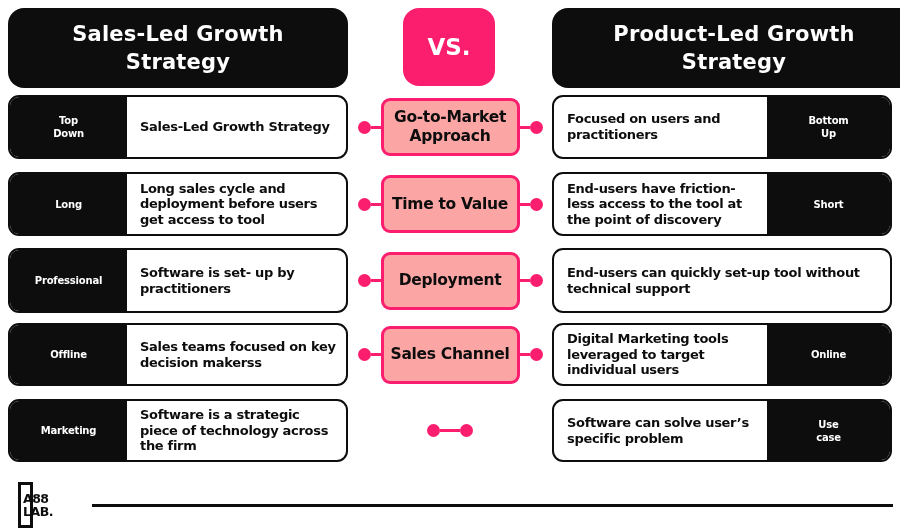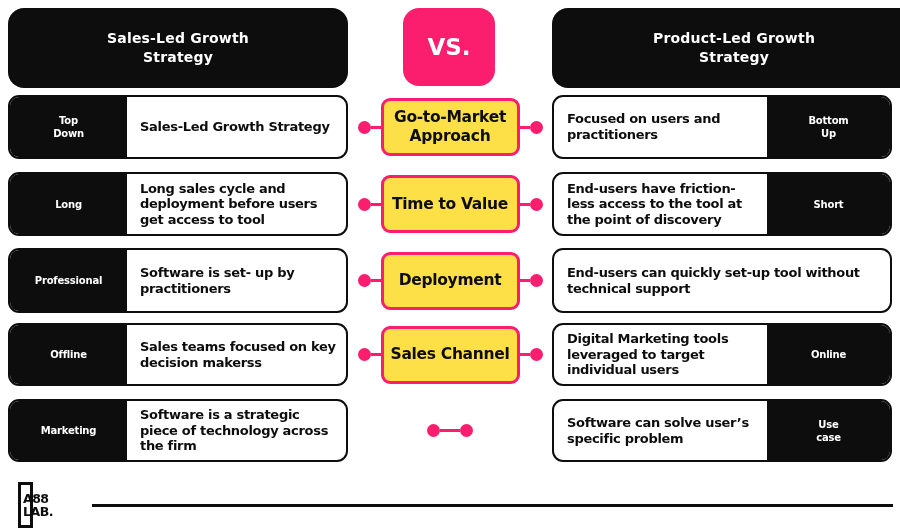--- a/index.html
+++ b/index.html
@@ -11,21 +11,21 @@
     position:relative;
     width:900px;height:531px;
     background:#ffffff;
     font-family:"DejaVu Sans","Liberation Sans",sans-serif;
     overflow:hidden;
   }
   
   .header-box{
     position:absolute;top:8px;height:80px;
     background:var(--ink);border-radius:16px;
-    color:#fff;font-weight:bold;font-size:14px;line-height:1.35;
+    color:#fff;font-weight:bold;font-size:21px;line-height:1.35;
     display:flex;align-items:center;justify-content:center;
     text-align:center;white-space:pre-line;letter-spacing:.2px;
   }
   .hdr-left{left:8px;width:340px;}
   .hdr-right{left:552px;width:364px;}
   .vs-box{
     position:absolute;left:403px;top:8px;width:92px;height:78px;
     background:var(--pink);border-radius:16px;
     color:#fff;font-weight:bold;font-size:23px;
     display:flex;align-items:center;justify-content:center;
@@ -57,21 +57,21 @@
   .center-wrap{
     flex:1;display:flex;align-items:center;justify-content:center;
   }
   .dot{width:13px;height:13px;border-radius:50%;background:var(--pink);flex:none;}
   .hline{width:10px;height:3px;background:var(--pink);flex:none;}
   .center-box{
     width:139px;height:58px;box-sizing:border-box;flex:none;
     border:3px solid var(--pink);border-radius:9px;
     display:flex;align-items:center;justify-content:center;
     text-align:center;font-weight:bold;font-size:15.5px;line-height:1.2;
-    color:var(--ink);padding:0 2px;letter-spacing:-.3px;background:#fde047;
+    color:var(--ink);padding:0 2px;letter-spacing:-.3px;background:#fca5a5;
   }
   .row1{top:95px;height:64px;}
   .row2{top:172px;height:64px;}
   .row3{top:248px;height:65px;}
   .row4{top:323px;height:63px;}
   .row5{top:399px;height:63px;}
   
   .logo-box{
     position:absolute;left:18px;top:482px;width:15px;height:46px;
     box-sizing:border-box;border:3.5px solid var(--ink);

